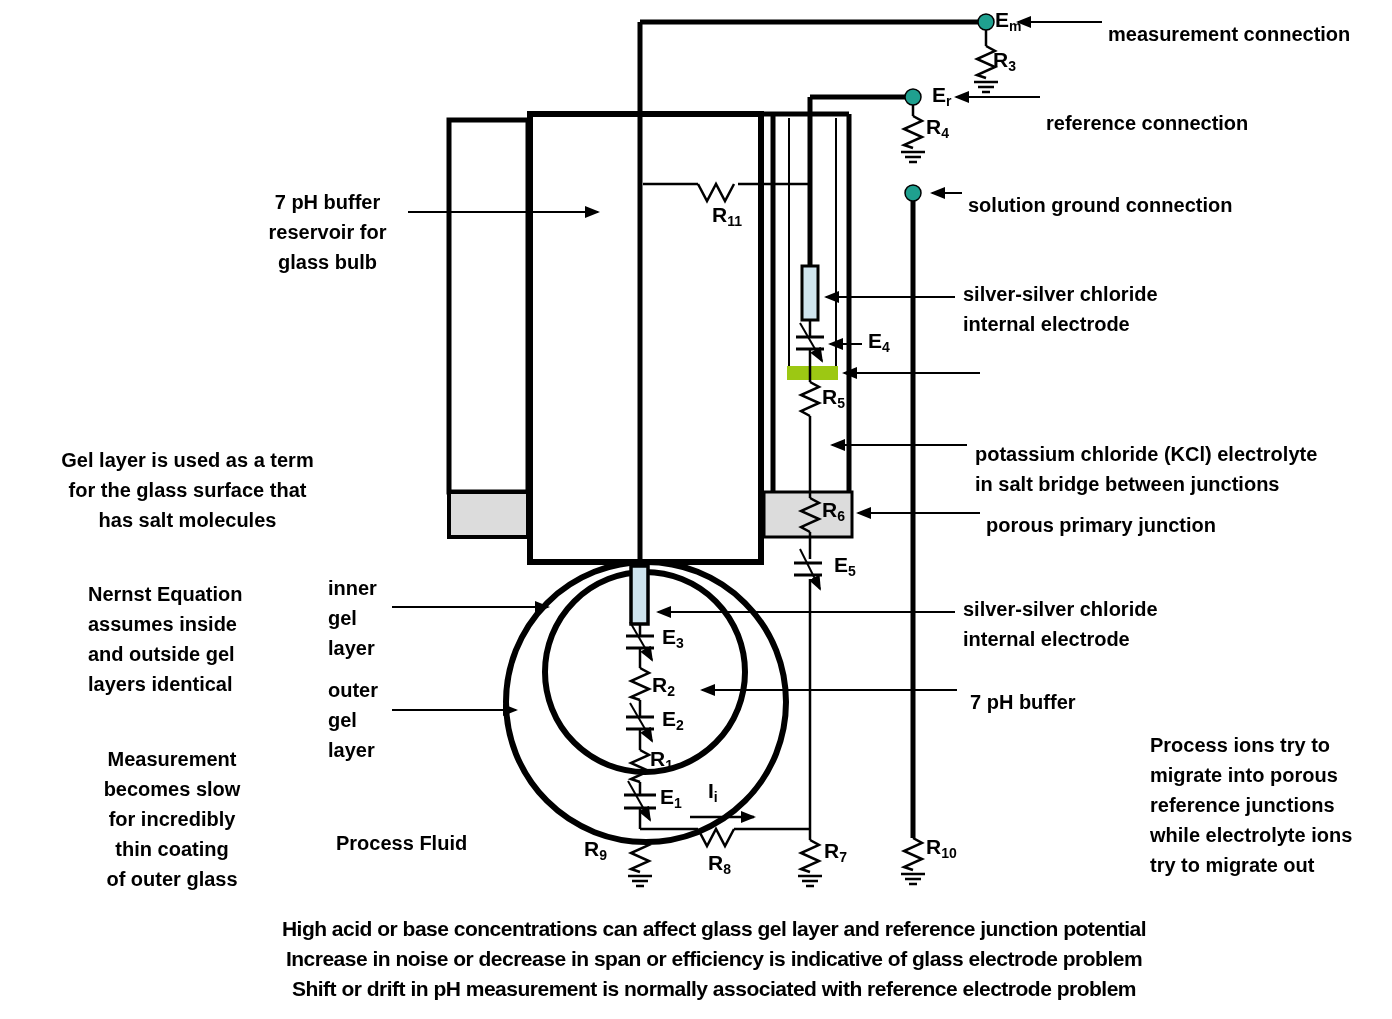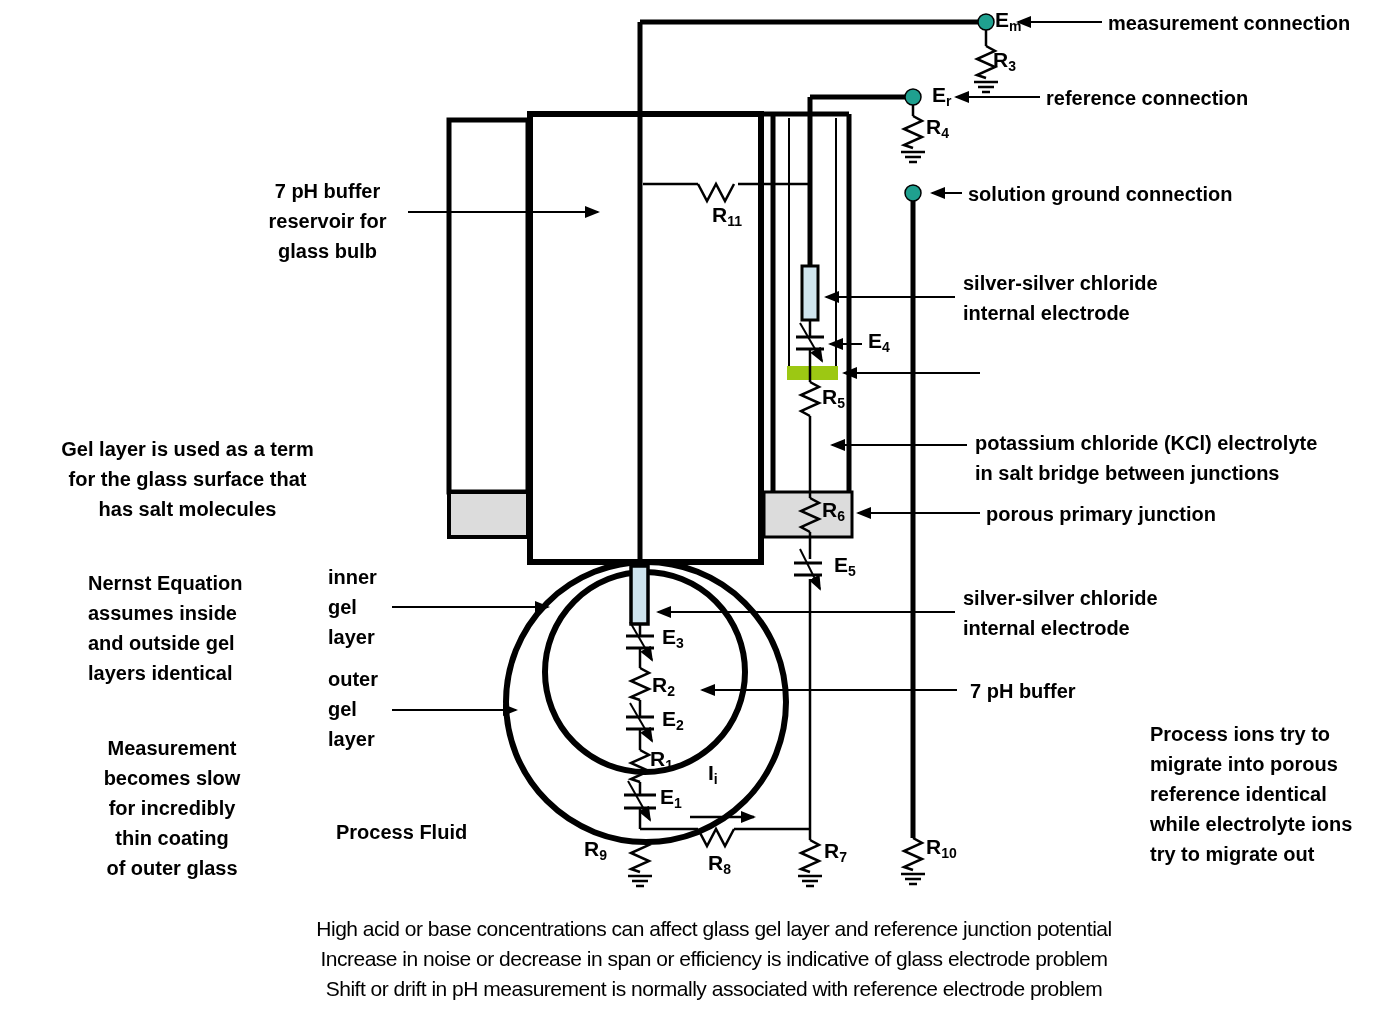--- a/index.html
+++ b/index.html
@@ -1,25 +1,25 @@
 <!DOCTYPE html>
 <html><head>
 <meta charset="utf-8">
 <style>
   html,body{margin:0;padding:0;background:#ffffff;}
   #stage{position:relative;width:1392px;height:1019px;background:#fff;overflow:hidden;
          font-family:"Liberation Sans",sans-serif;color:#000;}
   svg{position:absolute;left:0;top:0;}
-  .ann{position:absolute;font-weight:bold;font-size:20px;line-height:26px;white-space:pre-line;}
+  .ann{position:absolute;font-weight:bold;font-size:20px;line-height:26px;white-space:pre-line;margin-top:11px;}
   .lh30{line-height:30px;}
   .ctr{text-align:center;}
   .clabel{position:absolute;font-weight:bold;font-size:21px;line-height:22px;}
   .clabel sub{font-size:14px;font-weight:bold;vertical-align:-4px;}
   #footer{position:absolute;left:36px;top:914px;width:1356px;text-align:center;
-          font-weight:normal;font-size:21px;line-height:30px;letter-spacing:-0.5px;}
+          font-weight:bold;font-size:21px;line-height:30px;letter-spacing:-0.5px;}
 </style>
 </head>
 <body>
 
 <div id="stage">
 
 <svg width="1392" height="1019" viewBox="0 0 1392 1019">
   <defs>
     <marker id="arr" markerUnits="userSpaceOnUse" markerWidth="15" markerHeight="12" refX="13" refY="6" orient="auto">
       <path d="M0,0 L15,6 L0,12 z" fill="#000"></path>
@@ -116,34 +116,34 @@
   </g>
 
   <g stroke="#000" stroke-width="1.5">
     <circle cx="986" cy="22" r="8" fill="#1fa08f"></circle>
     <circle cx="913" cy="97" r="8" fill="#1fa08f"></circle>
     <circle cx="913" cy="193" r="8" fill="#1fa08f"></circle>
   </g>
 </svg>
 
 <div class="ann" style="left:1108px;top:10px">measurement connection</div>
-<div class="ann" style="left:1046px;top:85px">reference connection</div>
+<div class="ann" style="left:1046px;top:99px">reference connection</div>
 <div class="ann" style="left:968px;top:181px">solution ground connection</div>
 
 <div class="ann lh30" style="left:963px;top:268px">silver-silver chloride
 internal electrode</div>
 <div class="ann lh30" style="left:975px;top:428px">potassium chloride (KCl) electrolyte
 in salt bridge between junctions</div>
 <div class="ann" style="left:986px;top:501px">porous primary junction</div>
 <div class="ann lh30" style="left:963px;top:583px">silver-silver chloride
 internal electrode</div>
 <div class="ann" style="left:970px;top:678px">7 pH buffer</div>
 <div class="ann lh30" style="left:1150px;top:719px">Process ions try to
 migrate into porous
-reference identical
+reference junctions
 while electrolyte ions
 try to migrate out</div>
 
 <div class="ann lh30 ctr" style="left:245px;top:176px;width:165px">7 pH buffer
 reservoir for
 glass bulb</div>
 <div class="ann lh30 ctr" style="left:40px;top:434px;width:295px">Gel layer is used as a term
 for the glass surface that
 has salt molecules</div>
 <div class="ann lh30" style="left:88px;top:568px">Nernst Equation
@@ -170,21 +170,21 @@
 <div class="clabel" style="left:712px;top:204px"><span>R</span><sub>11</sub></div>
 <div class="clabel" style="left:868px;top:330px"><span>E</span><sub>4</sub></div>
 <div class="clabel" style="left:822px;top:386px"><span>R</span><sub>5</sub></div>
 <div class="clabel" style="left:822px;top:499px"><span>R</span><sub>6</sub></div>
 <div class="clabel" style="left:834px;top:554px"><span>E</span><sub>5</sub></div>
 <div class="clabel" style="left:662px;top:626px"><span>E</span><sub>3</sub></div>
 <div class="clabel" style="left:652px;top:674px"><span>R</span><sub>2</sub></div>
 <div class="clabel" style="left:662px;top:708px"><span>E</span><sub>2</sub></div>
 <div class="clabel" style="left:650px;top:748px"><span>R</span><sub>1</sub></div>
 <div class="clabel" style="left:660px;top:786px"><span>E</span><sub>1</sub></div>
-<div class="clabel" style="left:708px;top:762px"><span>I</span><sub>i</sub></div>
+<div class="clabel" style="left:708px;top:780px"><span>I</span><sub>i</sub></div>
 <div class="clabel" style="left:584px;top:838px"><span>R</span><sub>9</sub></div>
 <div class="clabel" style="left:708px;top:852px"><span>R</span><sub>8</sub></div>
 <div class="clabel" style="left:824px;top:840px"><span>R</span><sub>7</sub></div>
 <div class="clabel" style="left:926px;top:836px"><span>R</span><sub>10</sub></div>
 
 <div id="footer">
   <div>High acid or base concentrations can affect glass gel layer and reference junction potential</div>
   <div>Increase in noise or decrease in span or efficiency is indicative of glass electrode problem</div>
   <div>Shift or drift in pH measurement is normally associated with reference electrode problem</div>
 </div>

